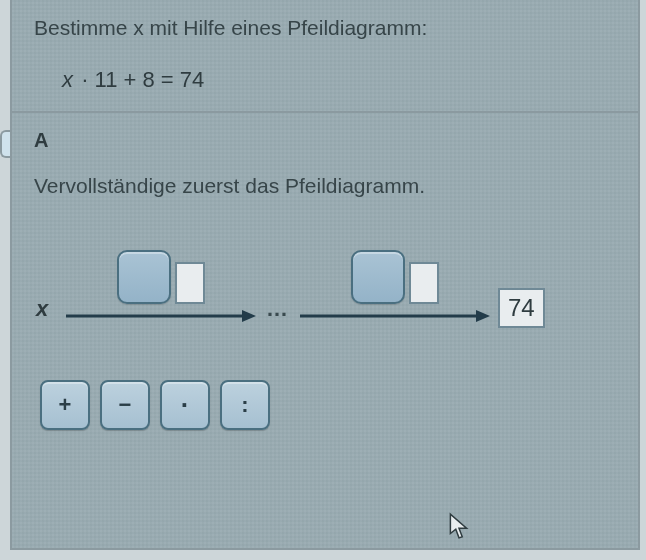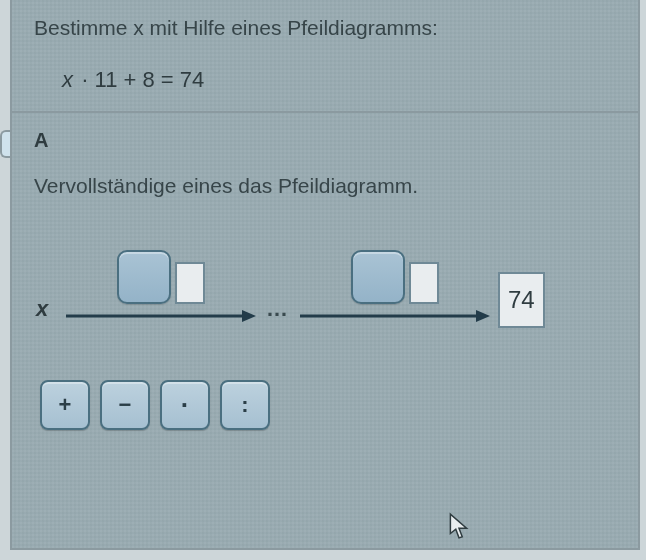--- a/index.html
+++ b/index.html
@@ -104,21 +104,21 @@
     font-size: 22px;
     color: #3a4a4f;
     font-weight: bold;
     align-self: flex-end;
     margin: 0 10px 2px 10px;
     letter-spacing: 2px;
   }
   .result-box {
     align-self: flex-end;
     min-width: 42px;
-    padding: 12px 8px;
+    padding: 4px 8px;
     border: 2px solid #6f8996;
     background: #e9edef;
     color: #2f3c40;
     font-size: 24px;
     text-align: center;
     margin-left: 8px;
     margin-bottom: -4px;
   }
   .op-palette {
     display: flex;
@@ -157,30 +157,30 @@
   }
 </style>
 </head>
 <body>
 
 <div class="left-tab"></div>
 
 <div class="panel">
 
   <div class="section-top">
-    <div class="prompt">Bestimme x mit Hilfe eines Pfeildiagramms:</div>
+    <div class="prompt">Bestimme x mit Hilfe eines Pfeildiagramm:</div>
     <div class="equation">
       <span>x</span>
       <span class="roman"> </span><span class="roman">· 11 + 8 = 74</span>
     </div>
   </div>
 
   <div class="section-A">
     <div class="label-A">A</div>
-    <div class="instruction">Vervollständige eines das Pfeildiagramm.</div>
+    <div class="instruction">Vervollständige zuerst das Pfeildiagramm.</div>
 
     <div class="diagram">
       <div class="var-x">x</div>
 
       <div class="arrow-group">
         <div class="slot-row">
           <div class="op-slot"></div>
           <div class="num-slot"></div>
         </div>
         <div class="arrow-line">

